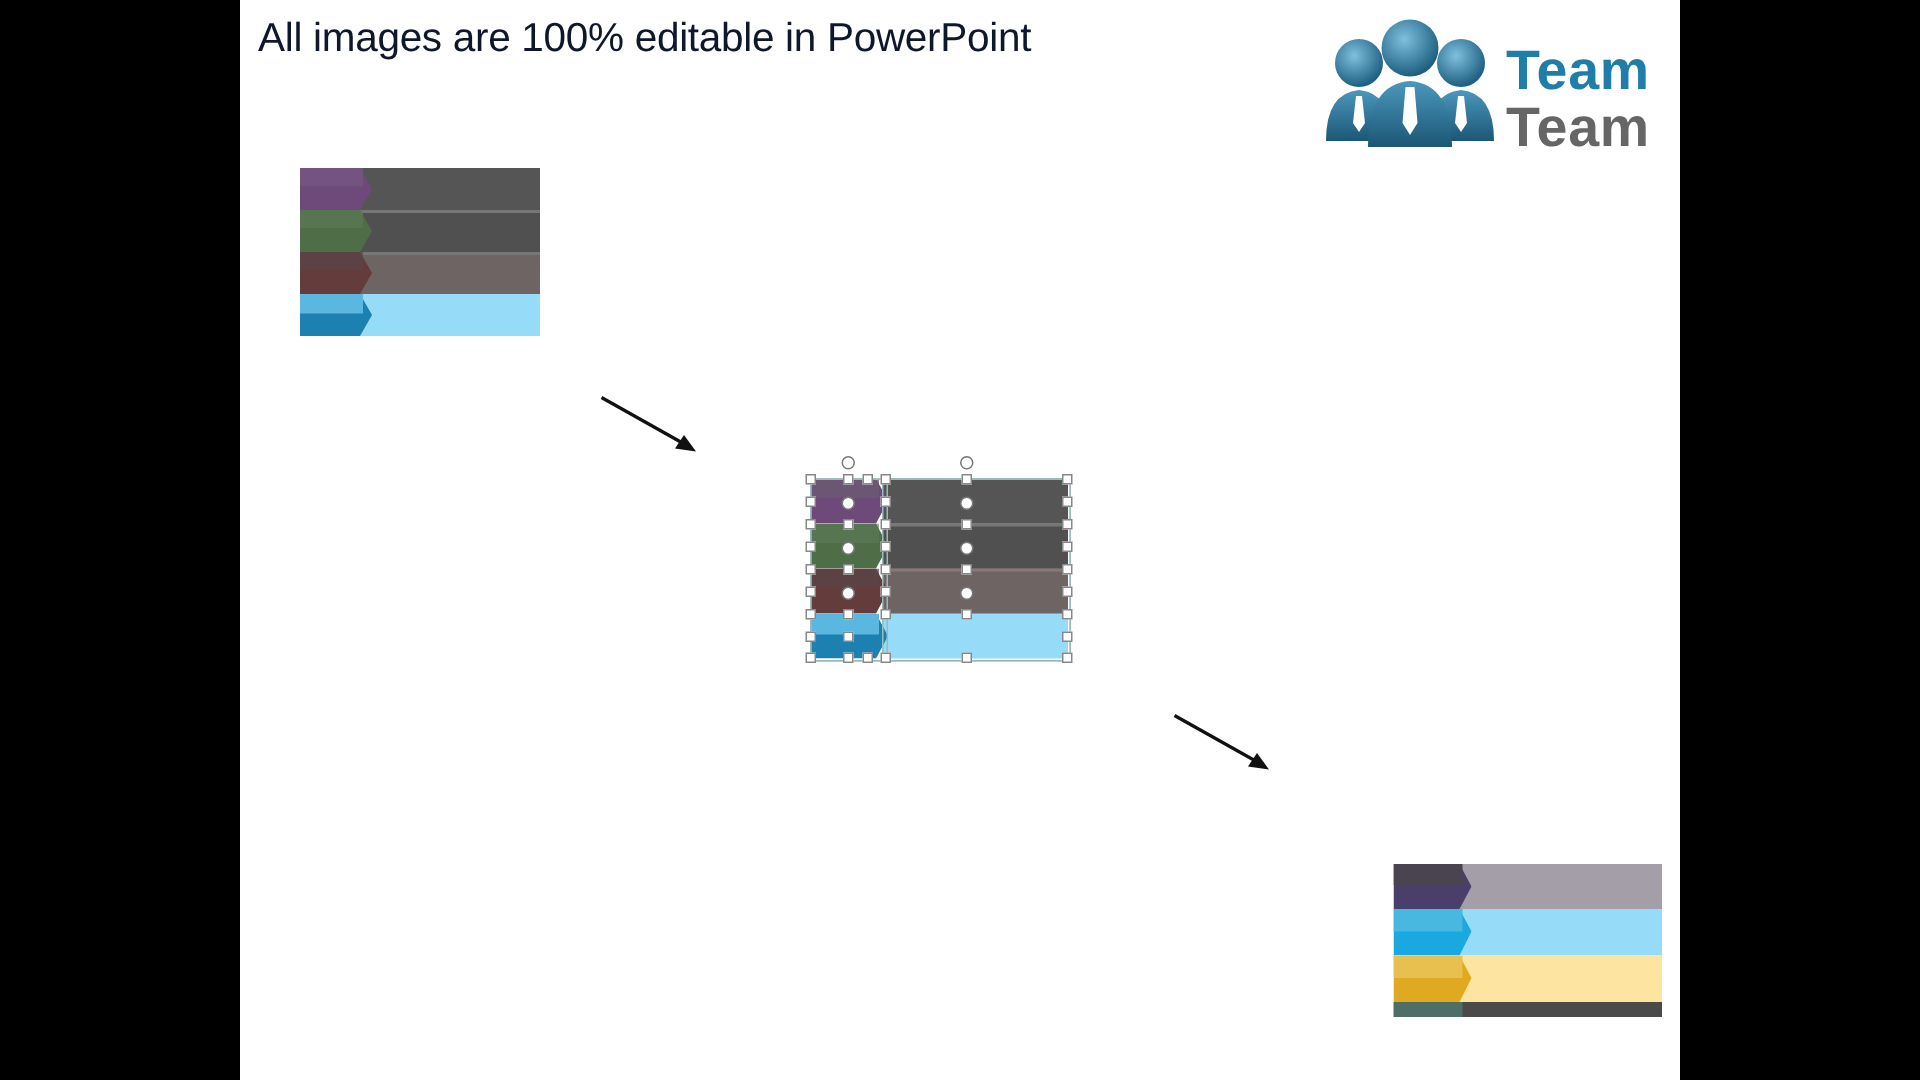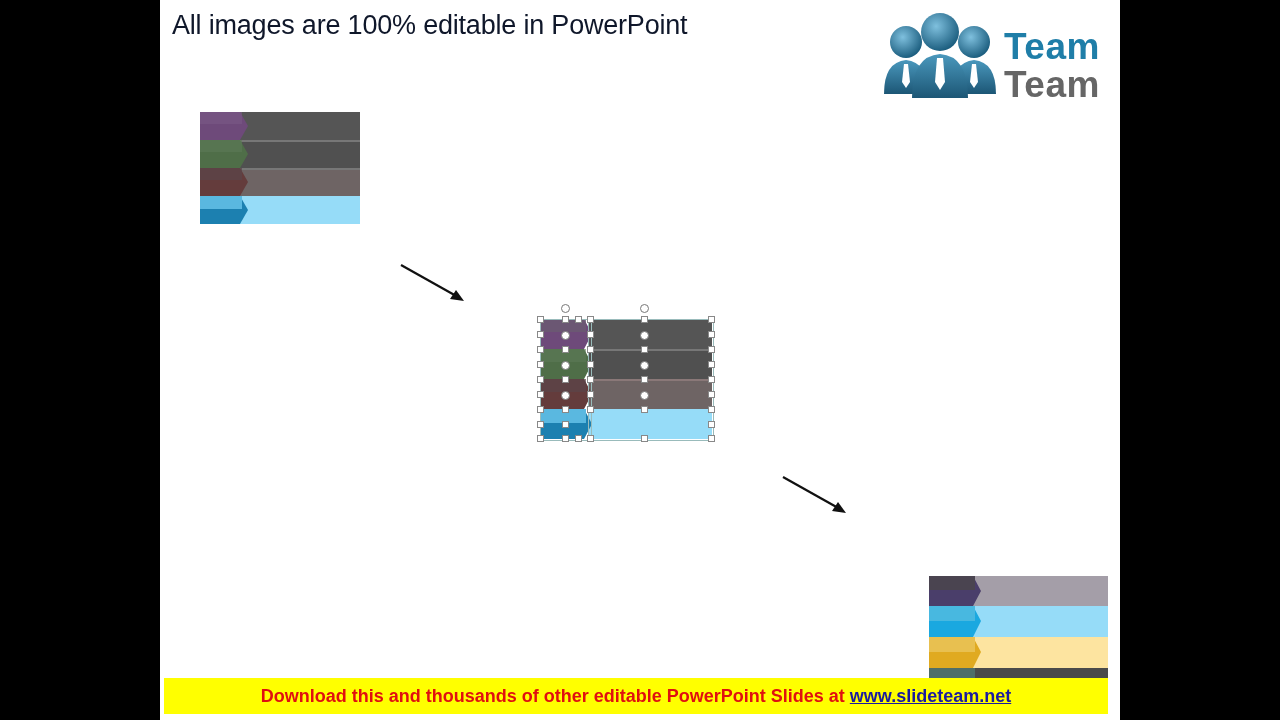--- a/index.html
+++ b/index.html
@@ -208,16 +208,13 @@
           <polygon points="0,0 44,0 52,15 44,31 0,31" fill="#e0aa20"></polygon>
           <rect x="0" y="0" width="46" height="15" fill="#e8c050"></rect>
         </svg>
     </div>
     <div class="row" style="top:92px; height:10px;">
       <div class="bar" style="left:44px; width:135px; background:#4a4a4a;"></div>
       <div class="tab" style="width:46px; background:#4f6e68;"></div>
     </div>
   </div>
 
-  <div class="footer">
-    <span>Download this and thousands of other editable PowerPoint Slides at </span><a>www.slideteam.net</a>
-  </div>
 </div>
 
 </body></html>

